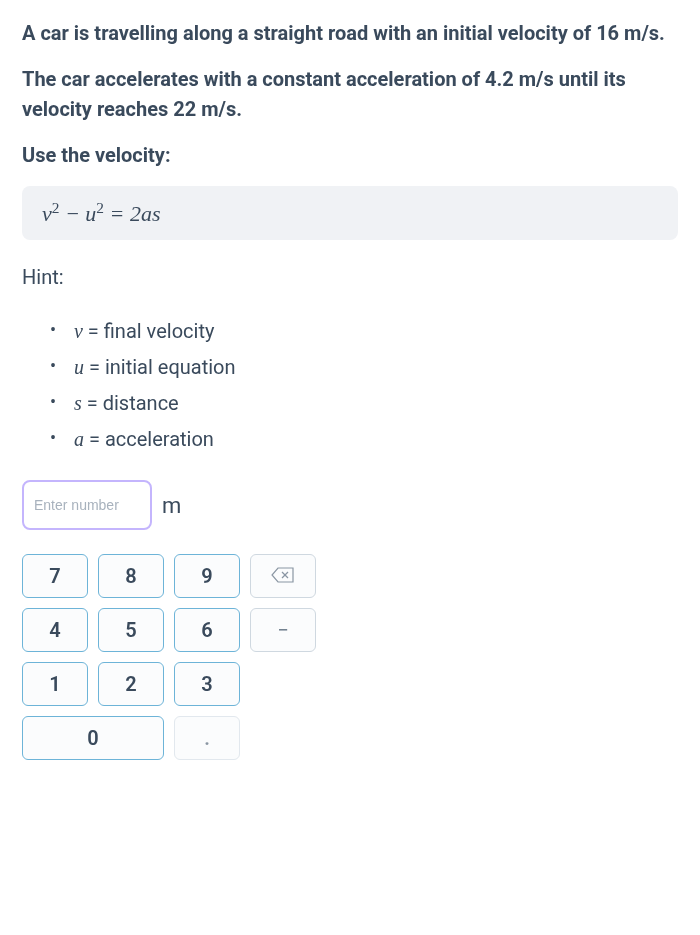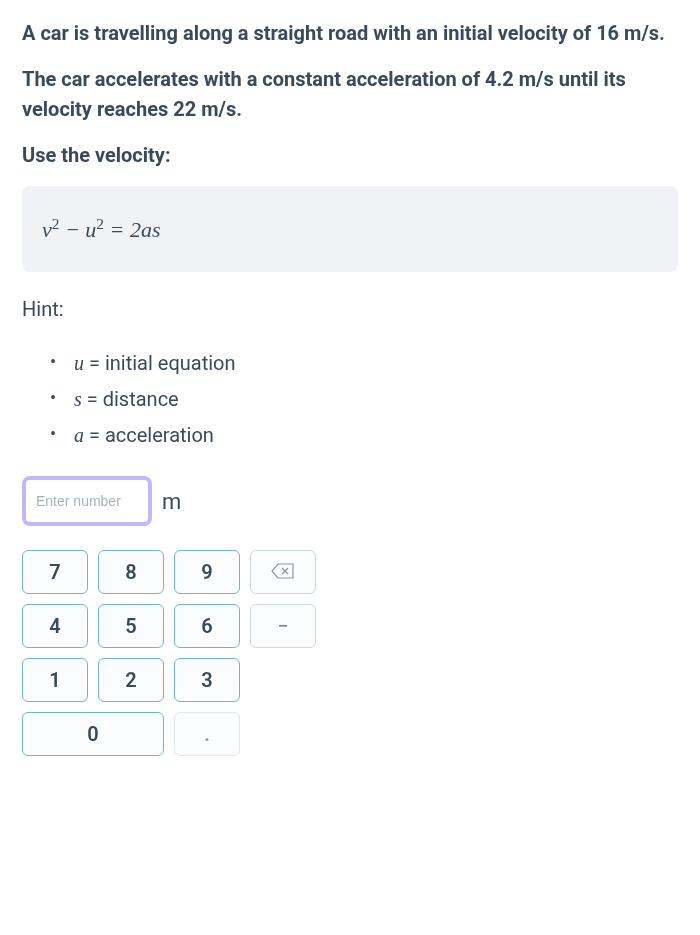--- a/index.html
+++ b/index.html
@@ -16,21 +16,21 @@
       font-size: 20px;
       line-height: 1.5;
     }
     .question-text p {
       margin-bottom: 16px;
       font-weight: bold;
     }
     .equation-box {
       background: #f0f2f5;
       border-radius: 8px;
-      padding: 26px 20px;
+      padding: 10px 20px;
       margin: 10px 0 22px 0;
       font-family: 'Cambria Math', 'STIX', serif;
       font-size: 22px;
       font-style: italic;
       color: #3a4a5c;
     }
     .equation-box sup {
       font-size: 0.7em;
       vertical-align: super;
       font-style: normal;
@@ -62,21 +62,21 @@
     }
     .answer-row {
       display: flex;
       align-items: center;
       gap: 10px;
       margin-bottom: 24px;
     }
     .answer-input {
       width: 130px;
       height: 50px;
-      border: 4px solid #c4b5fd;
+      border: 2px solid #c4b5fd;
       border-radius: 8px;
       padding: 0 10px;
       font-size: 14px;
       color: #8a96a3;
       outline: none;
       display: flex;
       align-items: center;
     }
     .answer-input::placeholder {
       color: #a8b2bd;
@@ -134,20 +134,23 @@
 </div>
 
 <div class="equation-box">
   <span><i>v</i><sup>2</sup> − <i>u</i><sup>2</sup> = 2<i>a</i><i>s</i></span>
 </div>
 
 <div class="hint-label">Hint:</div>
 
 <ul class="hint-list">
   <li>
+    <span class="hint-var">v</span><span> = final velocity</span>
+  </li>
+  <li>
     <span class="hint-var">u</span><span> = initial equation</span>
   </li>
   <li>
     <span class="hint-var">s</span><span> = distance</span>
   </li>
   <li>
     <span class="hint-var">a</span><span> = acceleration</span>
   </li>
 </ul>
 

